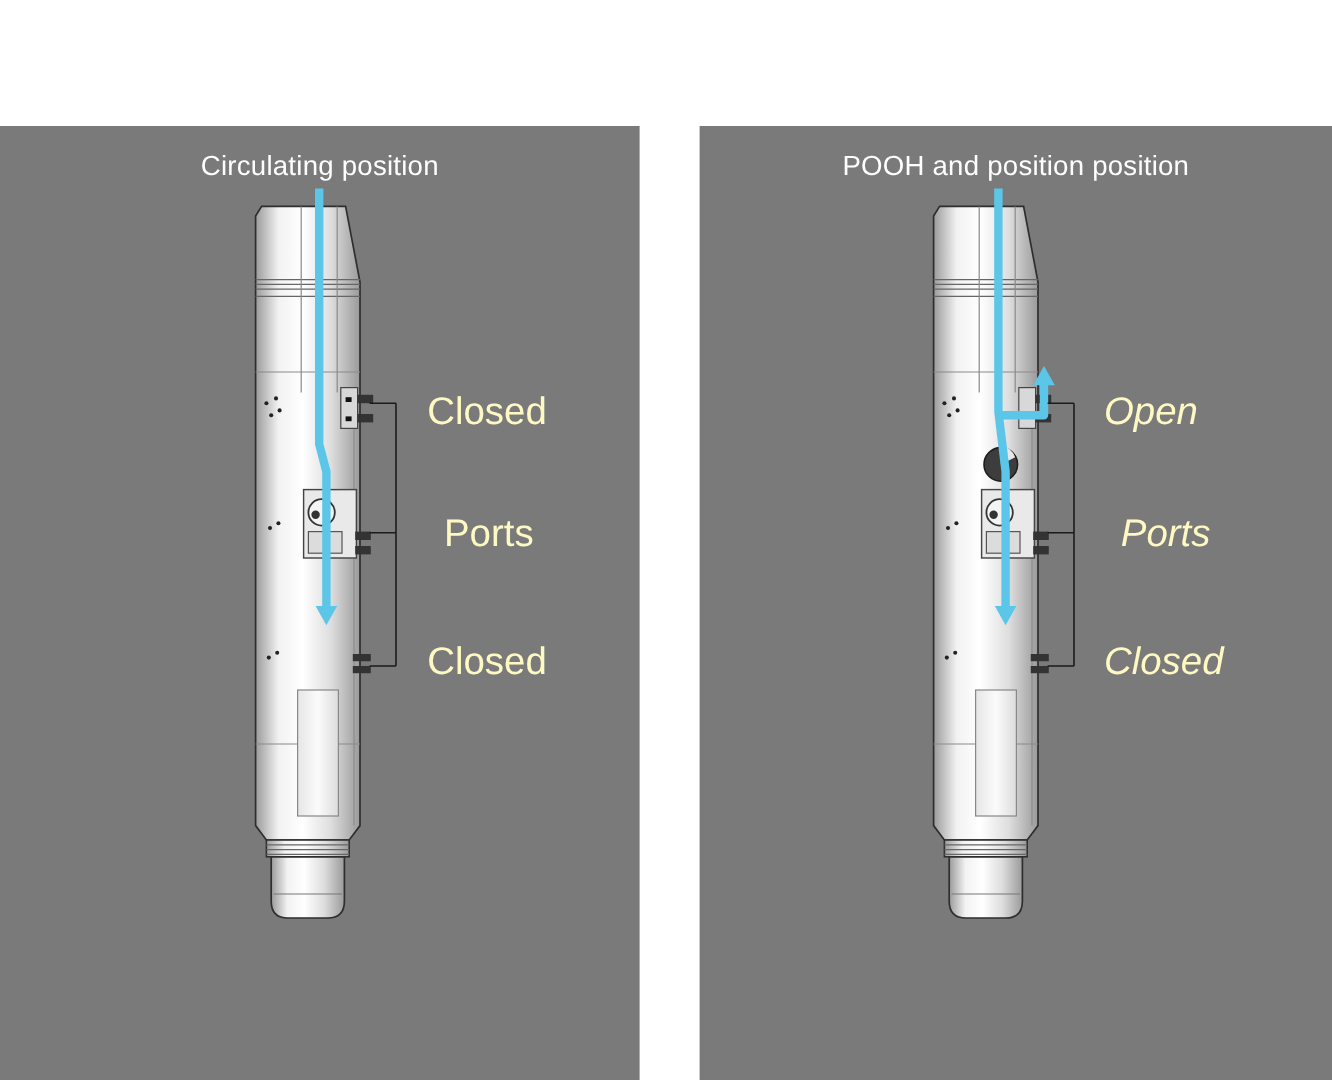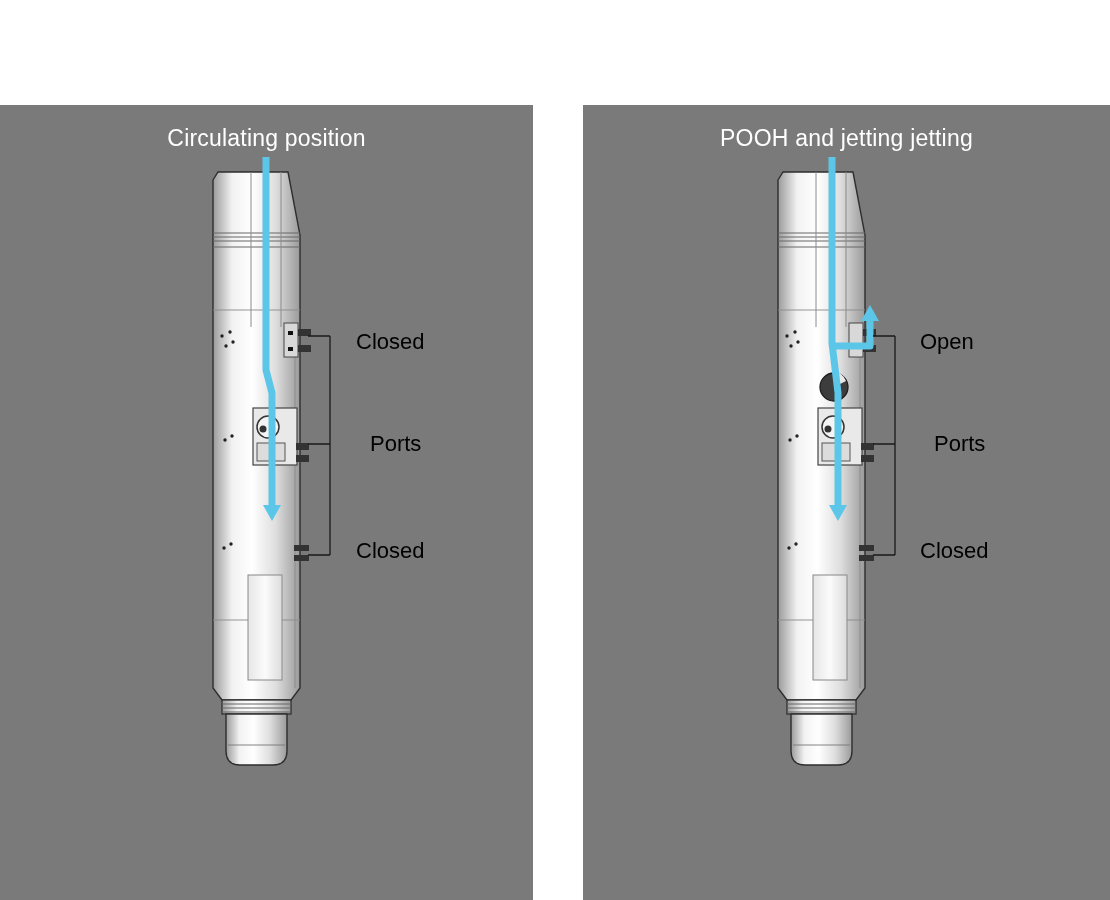--- a/index.html
+++ b/index.html
@@ -12,28 +12,28 @@
   }
   .panel-left{left:0;width:533px;}
   .panel-right{left:583px;width:527px;}
   .panel-title{
     position:absolute;top:20px;left:0;width:100%;
     text-align:center;color:#ffffff;font-size:23px;font-weight:400;
     letter-spacing:0.2px;
   }
   .tool-svg{position:absolute;left:0;top:0;}
   .port-label{
-    position:absolute;color:#000000;font-size:22px;font-weight:400;
+    position:absolute;color:#fef9c3;font-size:32px;font-weight:400;
     line-height:28px;white-space:nowrap;
   }
   .lbl-top{top:223px;}
   .lbl-mid{top:325px;margin-left:14px;}
   .lbl-bot{top:432px;}
   .panel-left .port-label{left:356px;}
-  .panel-right .port-label{left:337px;}
+  .panel-right .port-label{left:337px;font-style:italic;}
 </style>
 </head>
 <body>
 
 <svg width="0" height="0" style="position:absolute" aria-hidden="true">
   <defs>
     <linearGradient id="metalGrad" x1="0" y1="0" x2="1" y2="0">
       <stop offset="0" stop-color="#9a9a9a"></stop>
       <stop offset="0.22" stop-color="#f2f2f2"></stop>
       <stop offset="0.45" stop-color="#ffffff"></stop>
@@ -113,21 +113,21 @@
       <path d="M330,231 V450 M308,231 H330 M308,339 H330 M308,450 H330"></path>
     </g>
   </svg>
 
   <div class="port-label lbl-top">Closed</div>
   <div class="port-label lbl-mid">Ports</div>
   <div class="port-label lbl-bot">Closed</div>
 </div>
 
 <div class="panel panel-right">
-  <div class="panel-title">POOH and jetting jetting</div>
+  <div class="panel-title">POOH and position position</div>
 
   <svg class="tool-svg" width="527" height="681" viewBox="0 0 527 681">
 
     <g transform="translate(-18,0)">
       <path d="M213,75 L218,67 L288,67 L300,130 L300,583 L291,595 L222,595 L213,583 Z" fill="url(#metalGrad)" stroke="#2e2e2e" stroke-width="1.4"></path>
       <path d="M213,128 H300 M213,132 H300 M213,136 H300 M213,142 H300" stroke="#666" stroke-width="1" fill="none"></path>
       <path d="M251,67 V222 M281,67 V222" stroke="#8a8a8a" stroke-width="1" fill="none"></path>
       <path d="M295,222 V583 M213,205 H300 M213,515 H300" stroke="#8a8a8a" stroke-width="0.9" fill="none"></path>
       <rect x="222" y="595" width="69" height="14" fill="url(#metalGrad)" stroke="#2e2e2e" stroke-width="1.3"></rect>
       <path d="M222,599 H291 M222,603 H291 M222,607 H291" stroke="#666" stroke-width="1" fill="none"></path>

